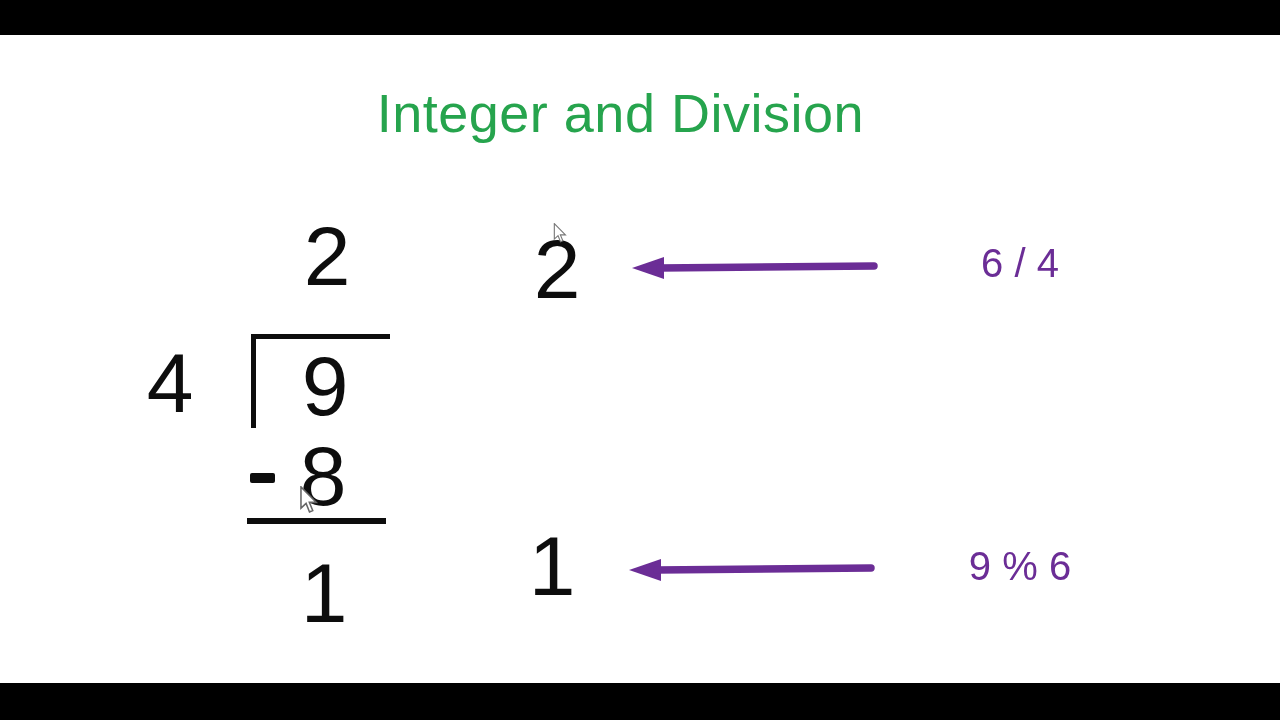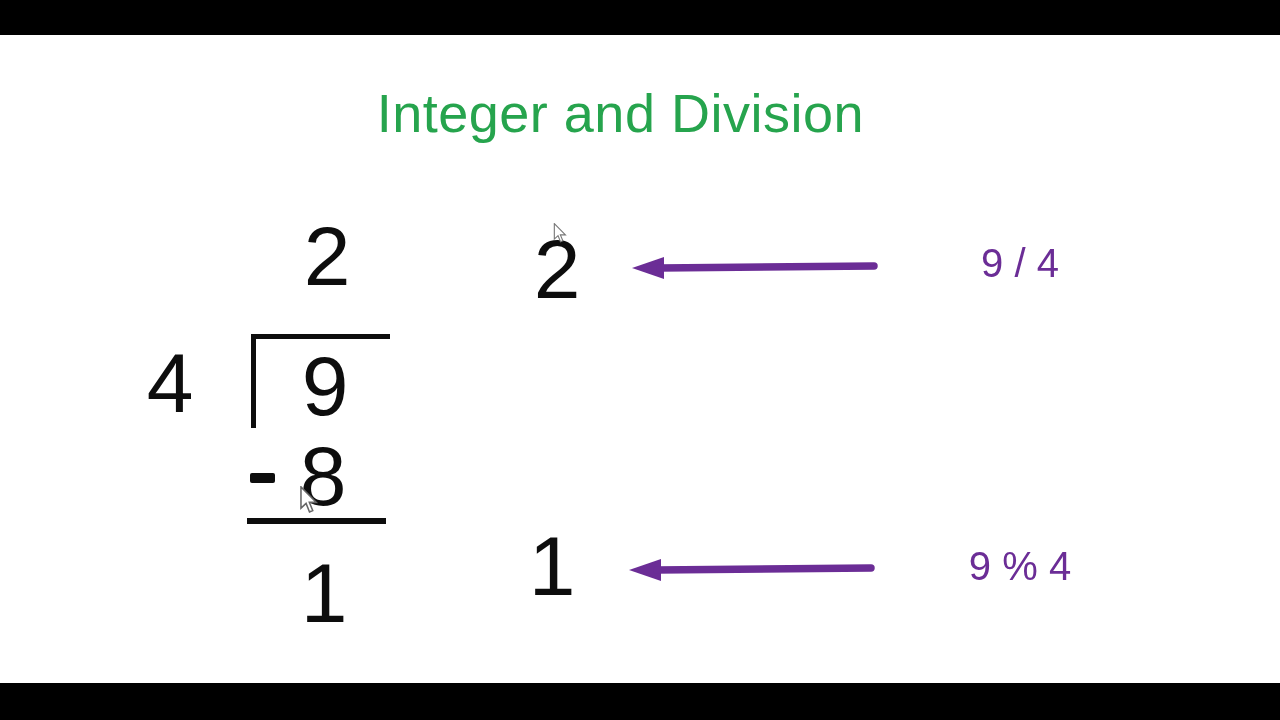--- a/index.html
+++ b/index.html
@@ -94,30 +94,30 @@
   <div id="minus-bar" class="blackbar"></div>
   <div id="subtract-line" class="blackbar"></div>
 
   <div class="big-digit" style="left:525px; top:227px;">2</div>
 
   <svg class="arrow-svg" style="left:624px; top:249px;" width="258" height="38">
     <polygon points="8,19 40,8 40,30" fill="#6b2d96"></polygon>
     <line x1="36" y1="19" x2="250" y2="17" stroke-width="7.5" stroke-linecap="round" stroke="#6b2d96"></line>
   </svg>
 
-  <div id="label-div" class="purple-label" style="color: rgb(107, 45, 150);">9 / 4</div>
+  <div id="label-div" class="purple-label" style="color: rgb(107, 45, 150);">6 / 4</div>
 
   <div class="big-digit" style="left:520px; top:524px;">1</div>
 
   <svg class="arrow-svg" style="left:621px; top:551px;" width="258" height="38">
     <polygon points="8,19 40,8 40,30" fill="#6b2d96"></polygon>
     <line x1="36" y1="19" x2="250" y2="17" stroke-width="7.5" stroke-linecap="round" stroke="#6b2d96"></line>
   </svg>
 
-  <div id="label-mod" class="purple-label" style="color: rgb(107, 45, 150);">9 % 4</div>
+  <div id="label-mod" class="purple-label" style="color: rgb(107, 45, 150);">9 % 6</div>
 
   <svg class="cursor-svg" style="left:553px; top:223px;" width="15" height="21" viewBox="0 0 12 17">
     <path d="M1,0.5 L1,13 L4,10.2 L6,15.2 L7.9,14.4 L5.9,9.6 L10,9.6 Z" fill="#ffffff" stroke="#777777" stroke-width="0.9"></path>
   </svg>
 
   <svg class="cursor-svg" style="left:299px; top:486px;" width="21" height="29" viewBox="0 0 12 17">
     <path d="M1,0.5 L1,13 L4,10.2 L6,15.2 L7.9,14.4 L5.9,9.6 L10,9.6 Z" fill="#ffffff" stroke="#666666" stroke-width="0.9"></path>
   </svg>
 
 </div>

